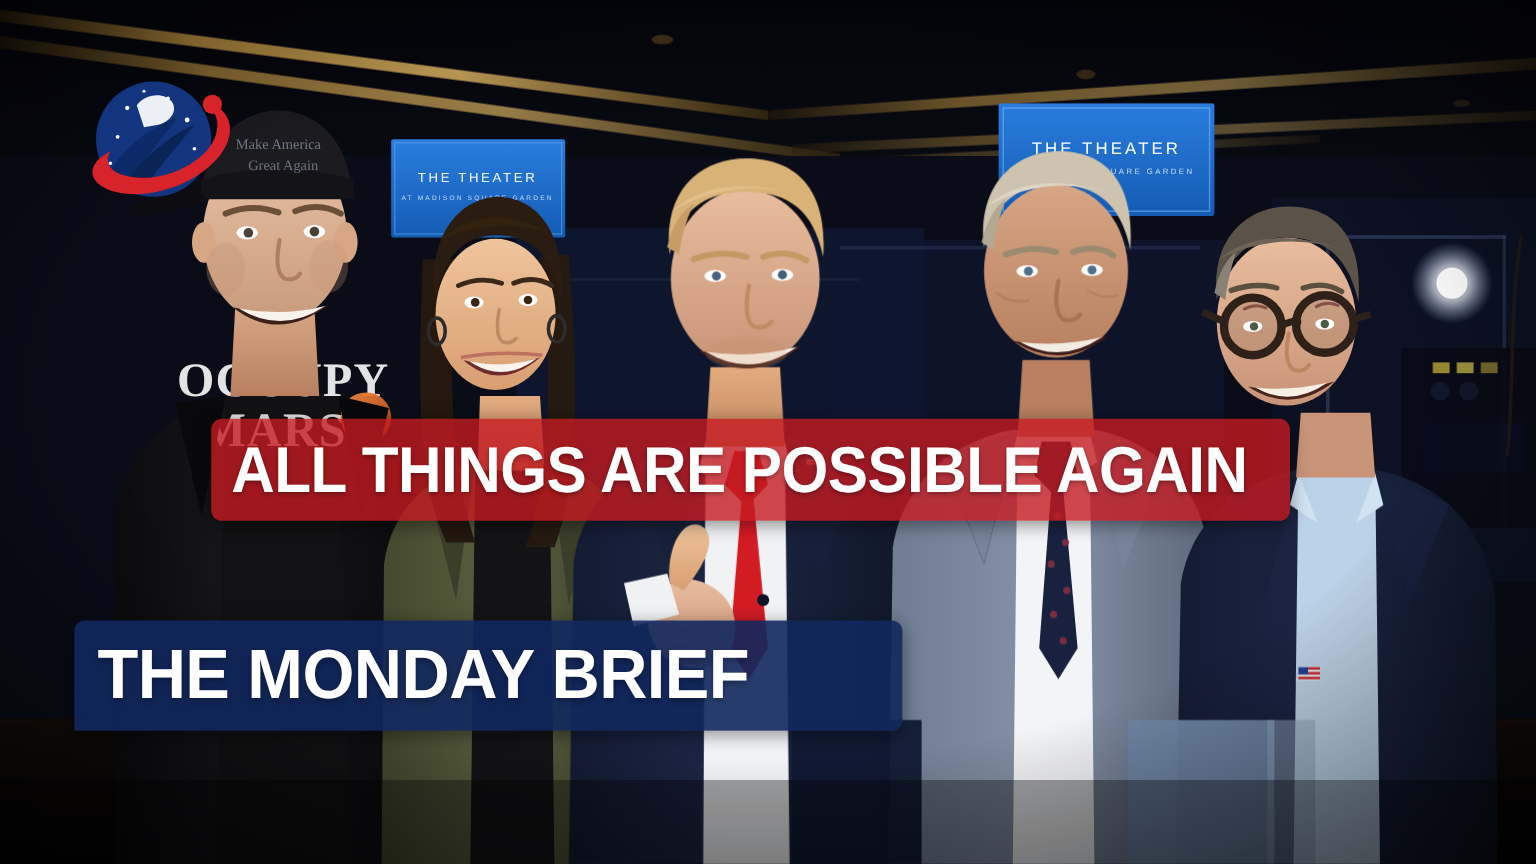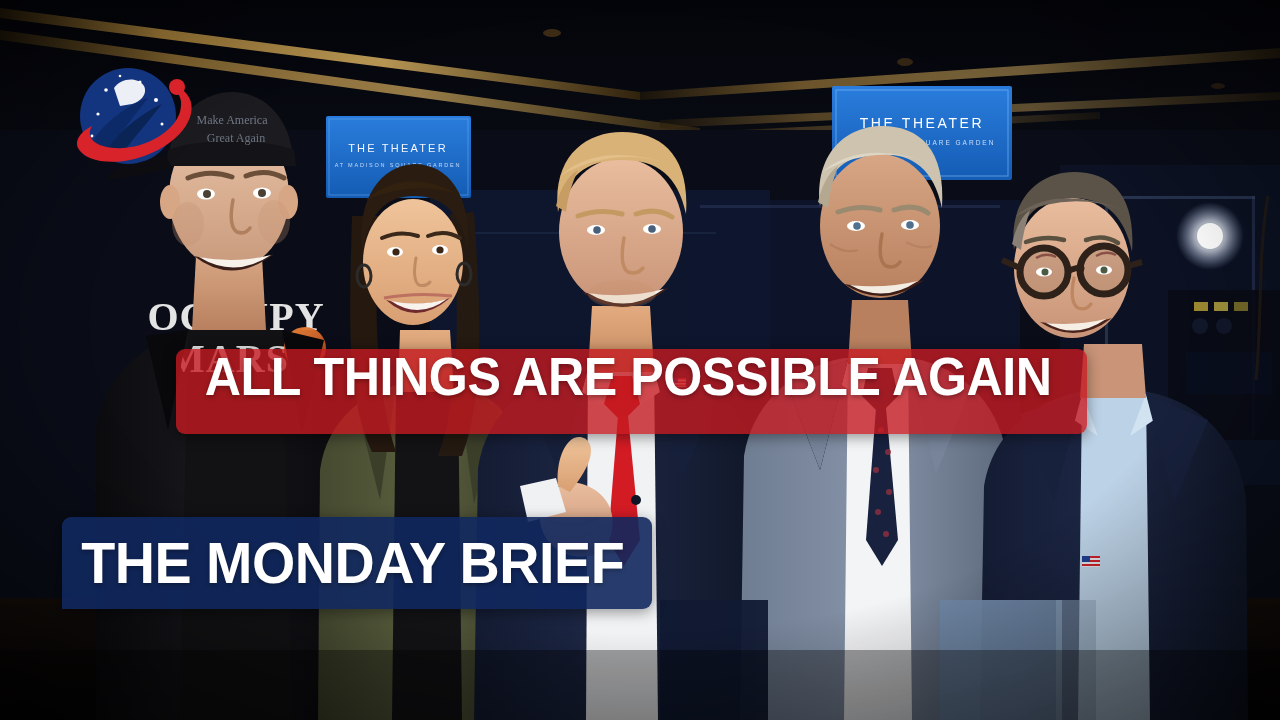--- a/index.html
+++ b/index.html
@@ -28,23 +28,22 @@
 
   
   .red-banner{
     position:absolute;
     left:176px; top:349px;
     width:899px; height:85px;
     background:rgba(196,26,33,0.80);
     border-radius:9px;
     z-index:50;
     box-shadow:0 3px 14px rgba(0,0,0,0.42);
-    display:flex;align-items:flex-start;
+    display:flex;align-items:center;
     overflow:hidden;
-    padding-left:12px;
   }
   .red-banner .headline{
     margin:0;
     padding:0 0 0 18px;
     color:#ffffff;
     font-family:"Liberation Sans",sans-serif;
     font-weight:700;
     font-size:54px;
     line-height:1;
     letter-spacing:-0.5px;
@@ -58,21 +57,21 @@
   .blue-block{
     position:absolute;
     z-index:50;
     background:rgba(17,40,94,0.90);
     box-shadow:0 3px 14px rgba(0,0,0,0.40);
     display:flex;align-items:center;
     overflow:hidden;
   }
   .blue-top{
     left:62px; top:517px;
-    width:590px; height:92px;
+    width:690px; height:92px;
     border-radius:9px 9px 9px 0;
   }
   .blue-bottom{
     left:62px; top:607px;
     width:488px; height:53px;
     border-radius:0 9px 9px 9px;
   }
   .brief-title{
     margin:0;padding:0 0 0 20px;
     color:#fff;

